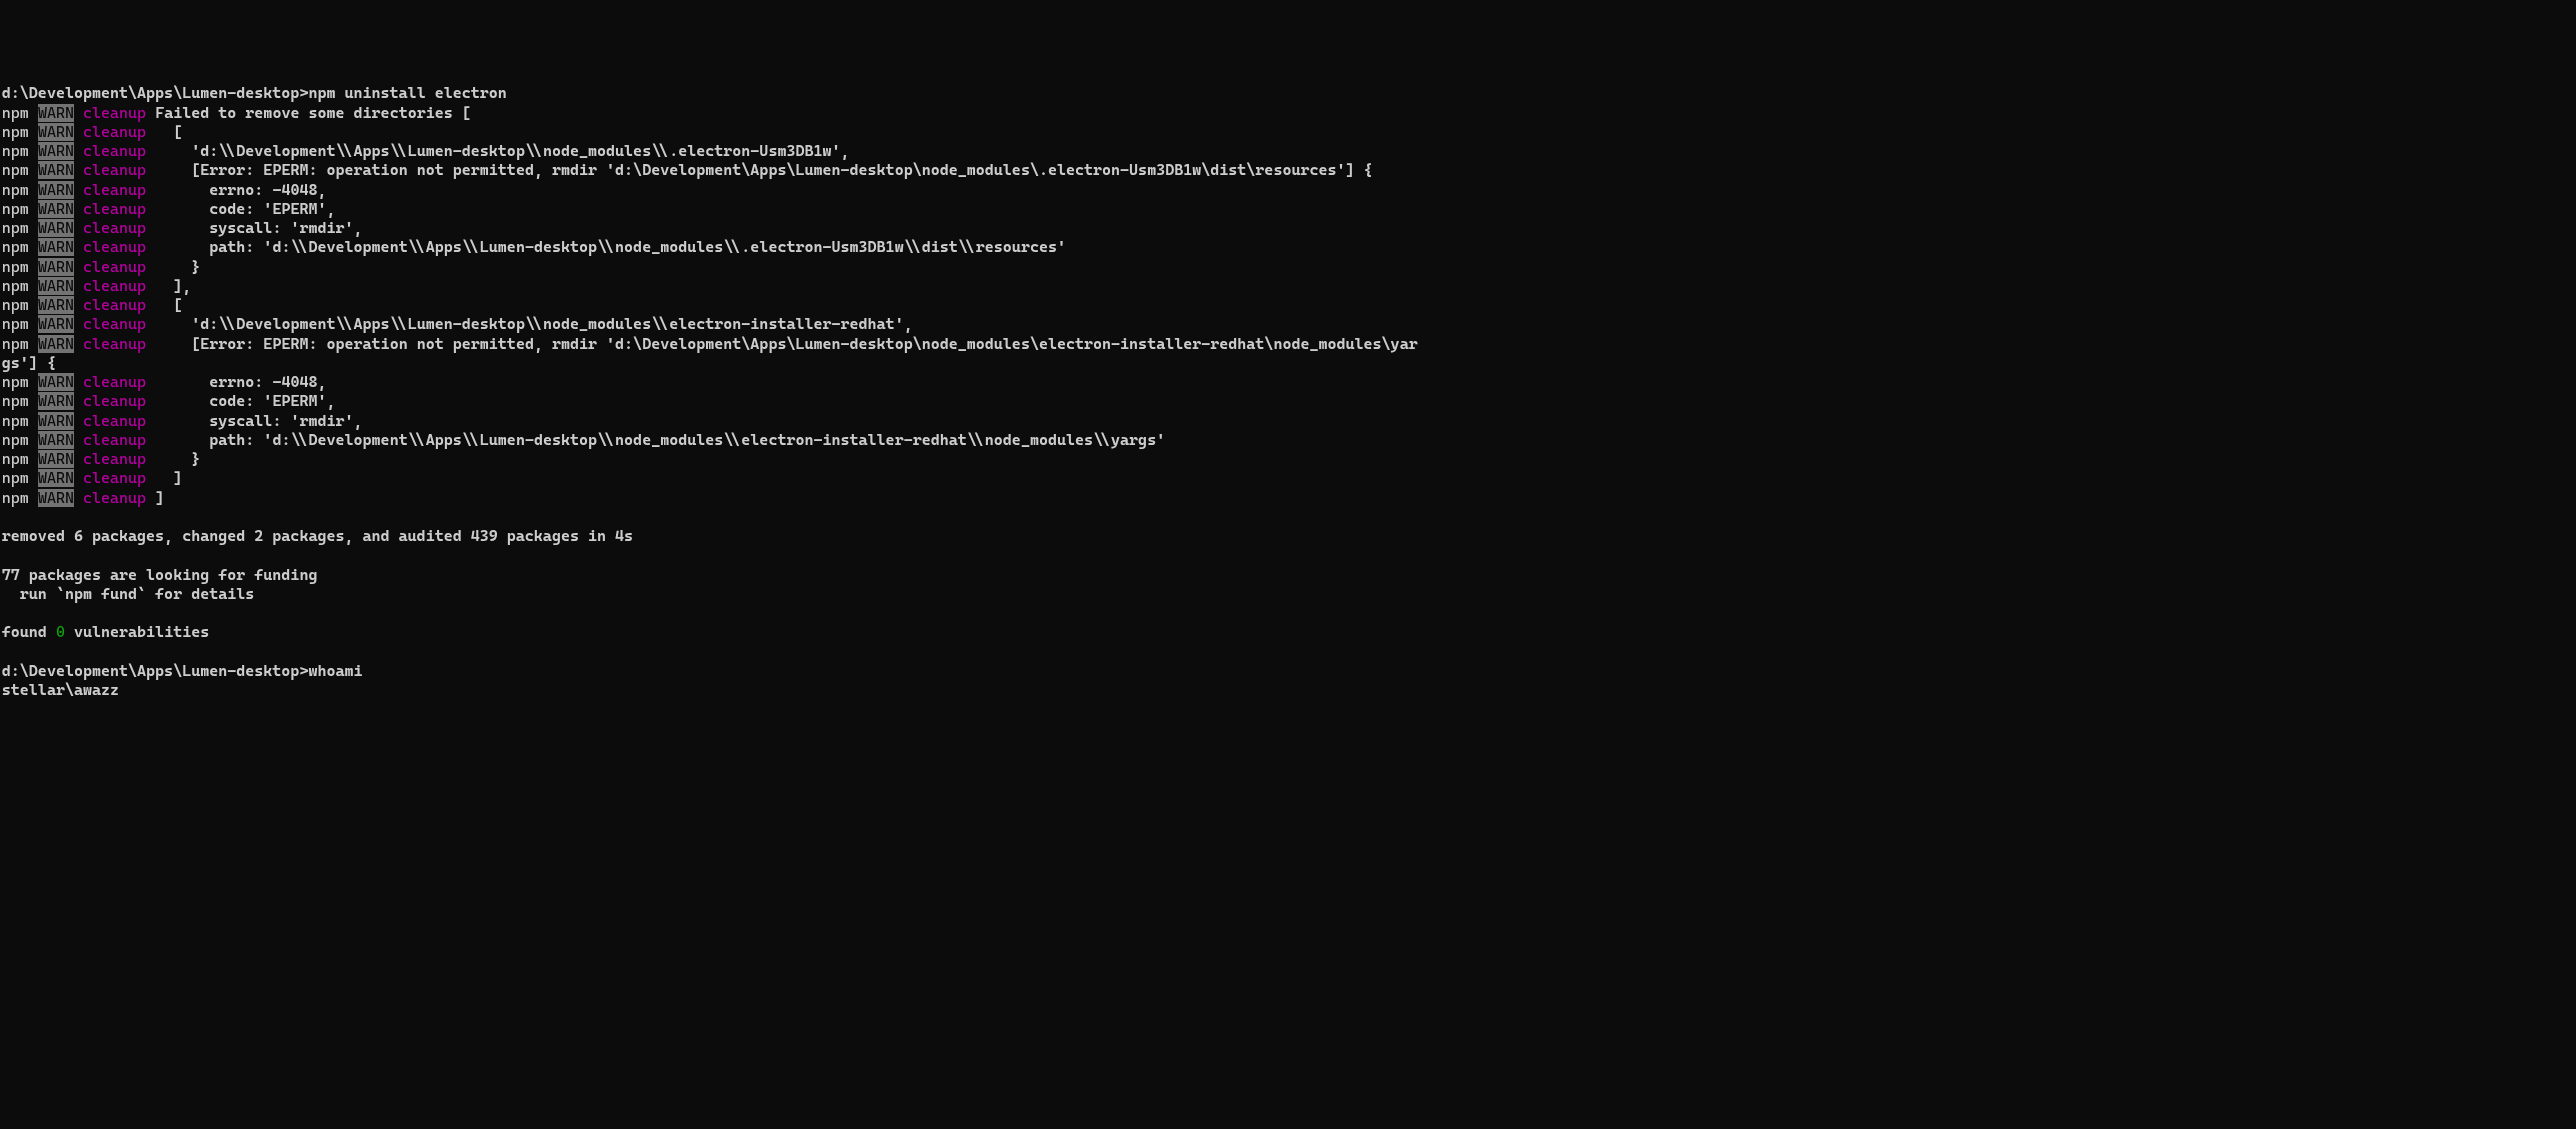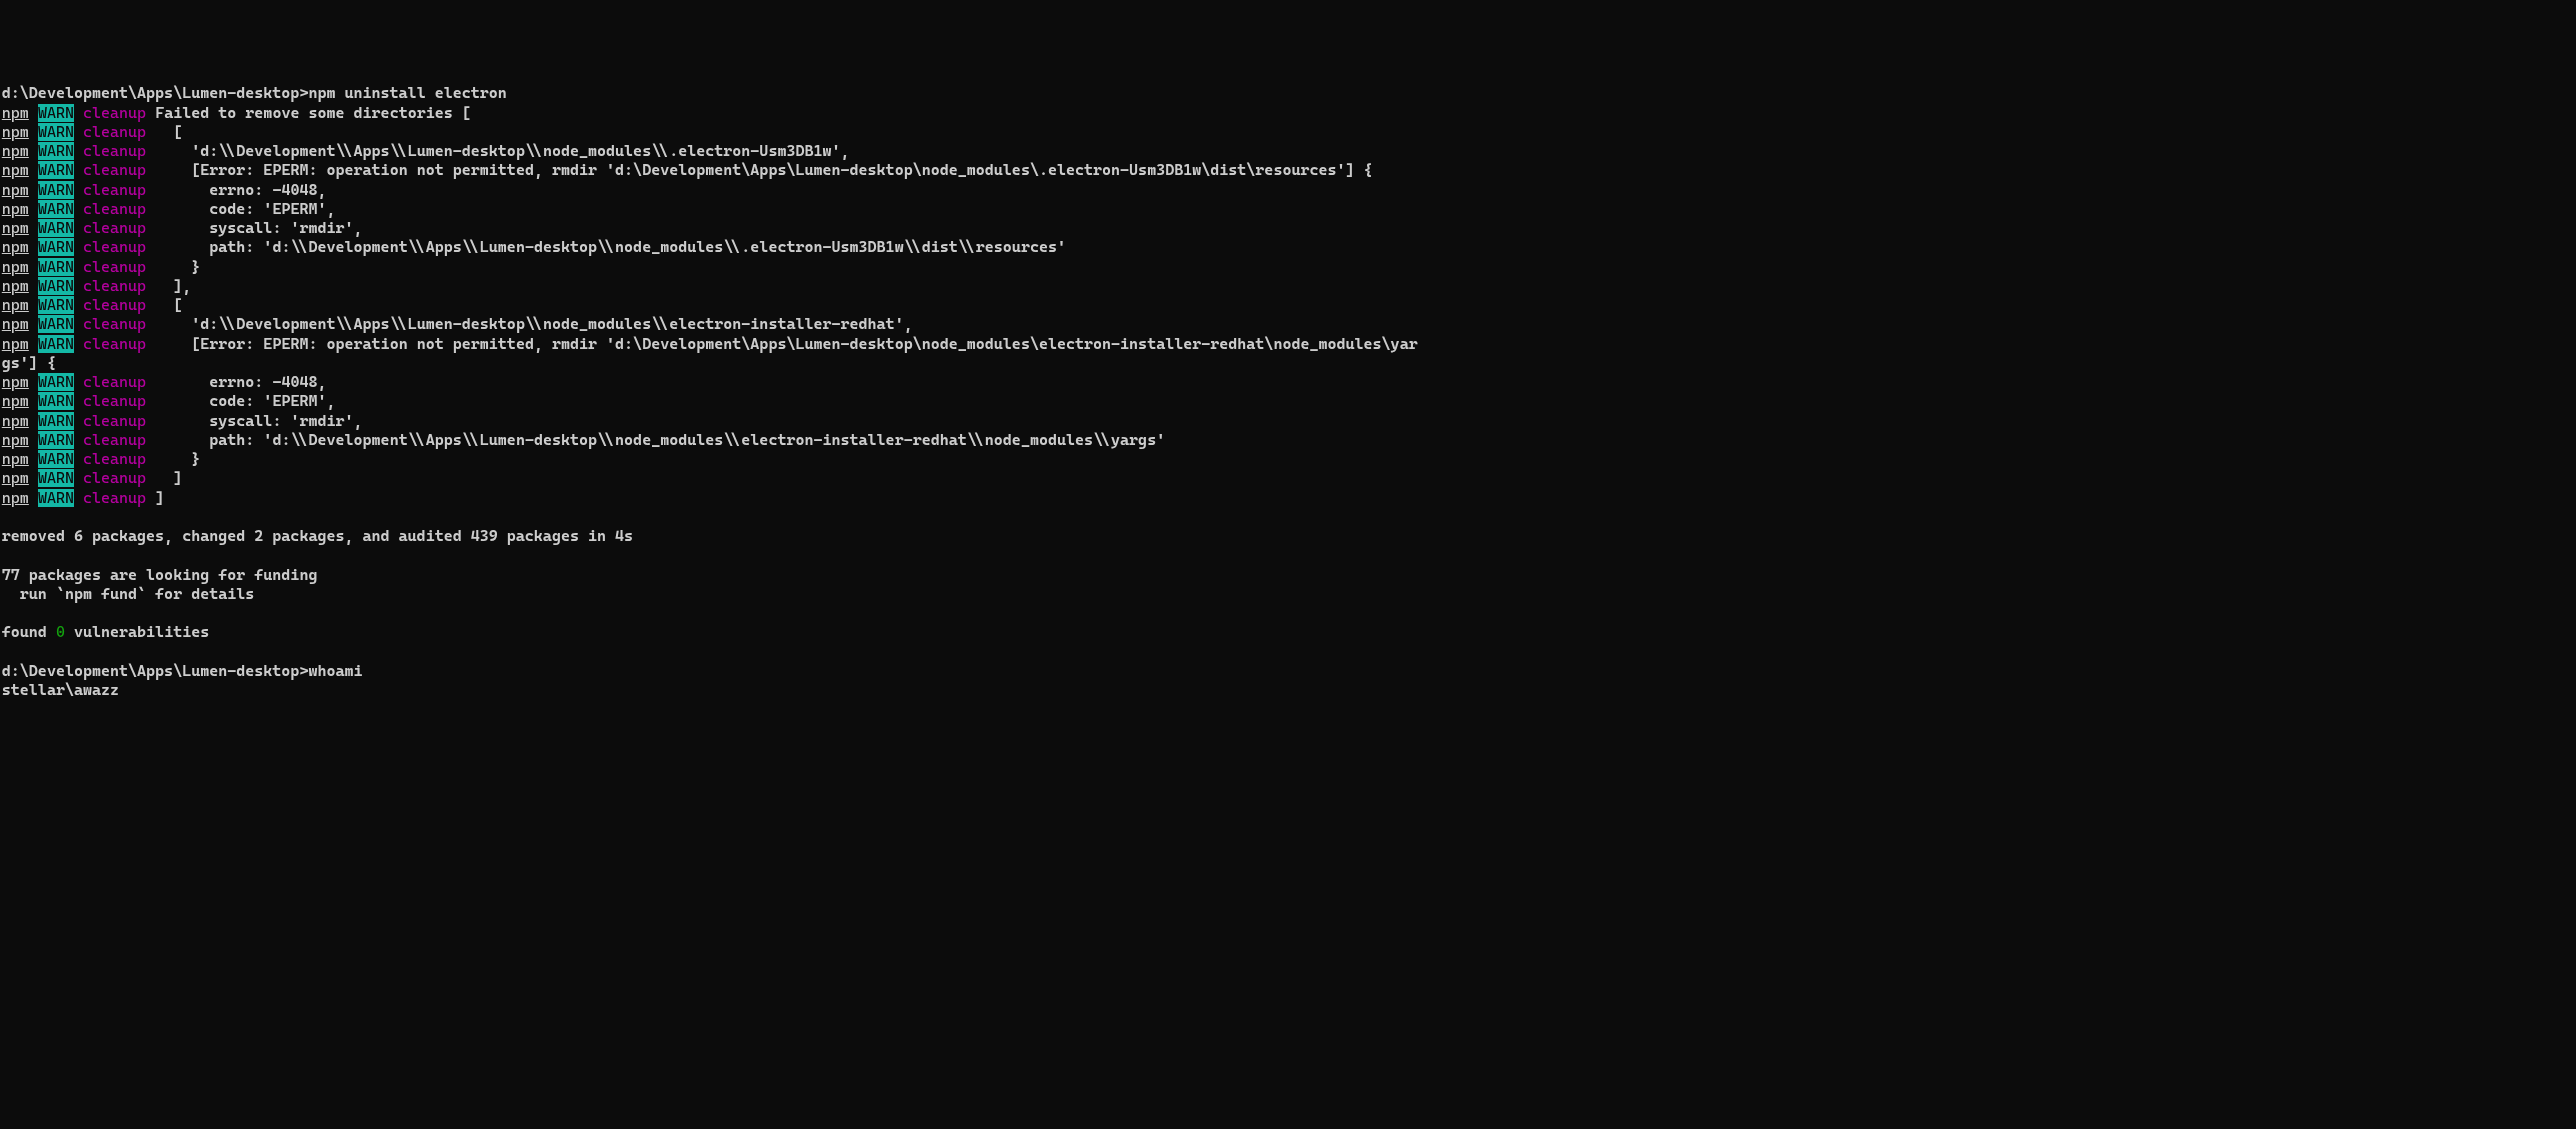--- a/index.html
+++ b/index.html
@@ -15,24 +15,23 @@
       line-height: 1.25;
       padding: 7.3px 0 0 1.8px;
       white-space: pre;
       overflow-x: auto;
     }
     .line {
       display: block;
     }
     .npm {
       color: #cccccc;
-      text-decoration: underline;
     }
     .warn {
-      background-color: #14b8a6;
+      background-color: #737373;
       color: #0c0c0c;
     }
     .cleanup {
       color: #b4009e;
     }
     .green {
       color: #13a10e;
     }
     .text {
       color: #cccccc;

